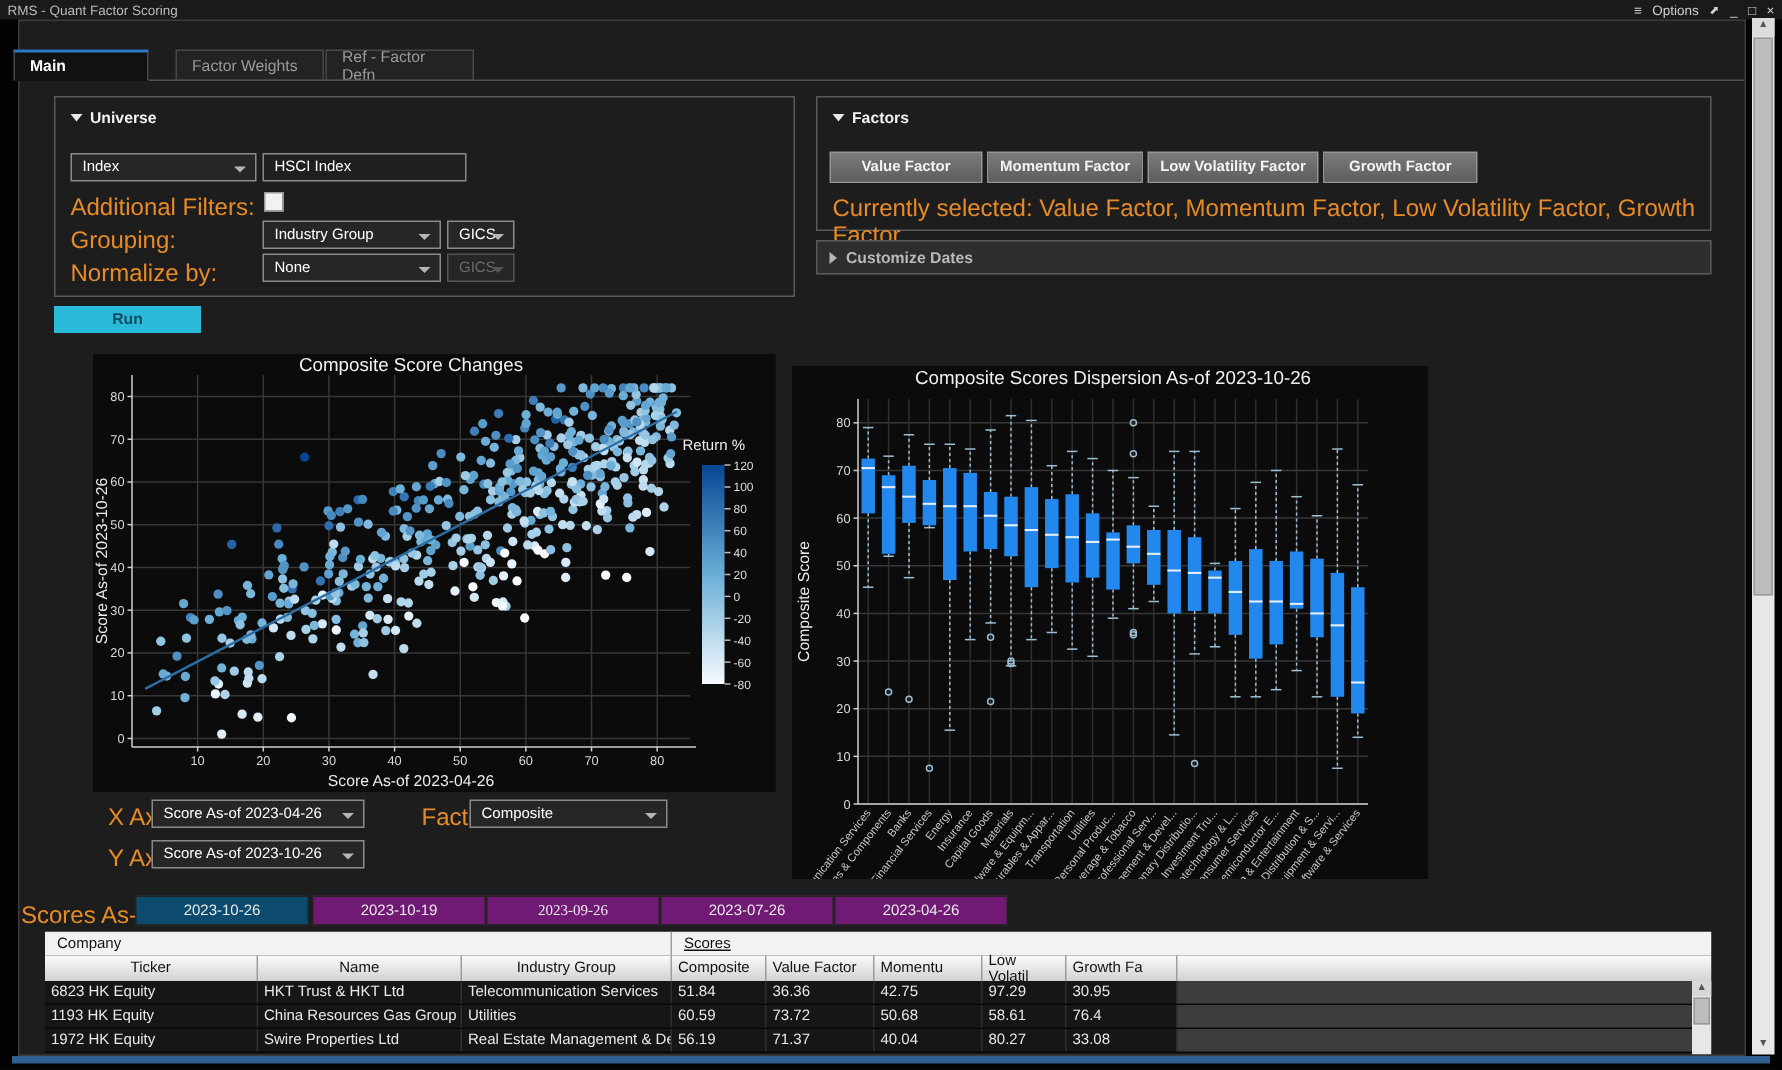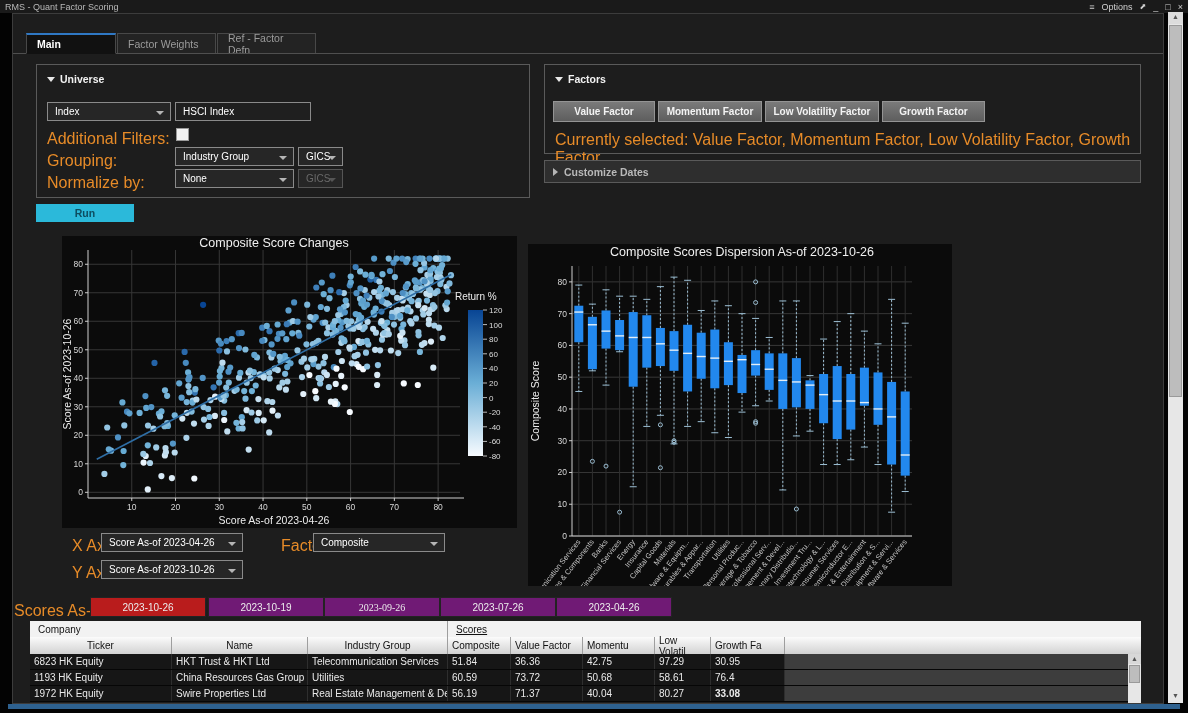--- a/index.html
+++ b/index.html
@@ -41,21 +41,21 @@
   .checkbox{width:13px;height:13px;background:#f2f2f2;border:1px solid #9a9a9a}
   .runbtn{background:#2bb9da;color:#0d4d60;font-size:10.5px;font-weight:bold;
     display:flex;align-items:center;justify-content:center;cursor:default}
   .factor-btn{position:absolute;top:36px;height:21px;background:linear-gradient(#7a7a7a,#5e5e5e);
     border:1px solid #949494;color:#f3f3f3;font-size:10px;font-weight:bold;
     display:flex;align-items:center;justify-content:center;cursor:default}
   .custbar{border:1px solid var(--border);background:#2e2e2e;color:#b9b9b9;
     font-size:10.5px;font-weight:bold;display:flex;align-items:center;padding:0 8px}
   .datebtn{position:absolute;top:0;height:20px;background:#701a75;border:1px solid #232323;
     color:#ececec;font-size:10px;display:flex;align-items:center;justify-content:center;cursor:default}
-  .datebtn.sel{background:#b91c1c}
+  .datebtn.sel{background:#0c4a6e}
   
   .tbl-group{display:flex;height:16px;background:#f2f2f2;color:#111;font-size:10px}
   .tbl-group>div{display:flex;align-items:center;padding:0 8px}
   .tbl-sub{display:flex;height:17px;background:linear-gradient(#fbfbfb,#d2d2d2);color:#111;font-size:10px}
   .tbl-sub>div{display:flex;align-items:center;border-right:1px solid #9e9e9e;padding:0 4px}
   .tbl-row{display:flex;height:16px;background:#161616;color:#e9e9e9;font-size:10px;border-bottom:1px solid #060606}
   .tbl-row>div{display:flex;align-items:center;border-right:1px solid #2e2e2e;padding:0 4px;
     overflow:hidden;white-space:nowrap}
   .sb-track{background:#e7e7e7}
   .sb-thumb{background:#bdbdbd;border:1px solid #9a9a9a}
@@ -73,21 +73,21 @@
     <span style="font-size:8px">⬈</span>
     <span>_</span>
     <span>□</span>
     <span>×</span>
   </span>
 </div>
 
 <div class="abs content"></div>
 
 <div id="tabbar">
-    <div class="tab active" style="left: 26px; width: 90px;">Main</div>
+    <div class="tab active" style="left: 9px; width: 90px;">Main</div>
     <div class="tab" style="left: 117px; width: 99px;">Factor Weights</div>
     <div class="tab" style="left: 217px; width: 99px;">Ref - Factor Defn</div>
   </div>
 <div class="abs tabline"></div>
 
 <div class="abs panel" style="left:36px;top:64px;width:494px;height:134px">
   <div class="abs panel-header" style="left:10px;top:8px"><span class="tri-down"></span><span>Universe</span></div>
   <div class="abs dd" style="left:10px;top:37px;width:124px">
       <span>Index</span>
       <span class="chev"></span>
@@ -1015,21 +1015,21 @@
       <div style="flex: 1 1 0%; background: rgb(61, 61, 61); border-right: none;"></div>
     </div>
     <div class="tbl-row">
       <div style="width: 142px;">1972 HK Equity</div>
       <div style="width: 136px;">Swire Properties Ltd</div>
       <div style="width: 140px;">Real Estate Management &amp; Devel...</div>
       <div style="width: 63px;">56.19</div>
       <div style="width: 72px;">71.37</div>
       <div style="width: 72px;">40.04</div>
       <div style="width: 56px;">80.27</div>
-      <div style="width: 74px; font-weight: bold;">33.08</div>
+      <div style="width: 74px;">33.08</div>
       <div style="flex: 1 1 0%; background: rgb(61, 61, 61); border-right: none;"></div>
     </div>
     <div class="sb-track" style="position: absolute; right: 0px; top: 33px; width: 13px; height: 49px;">
       <div class="sb-arrow" style="height:10px;background:#d8d8d8">▲</div>
       <div class="sb-thumb" style="position:absolute;left:1px;top:11px;width:11px;height:18px"></div>
     </div>
   </div>
 
 <div class="abs" style="left:8px;top:704px;width:1172px;height:5px;background:#2e618f"></div>
 

